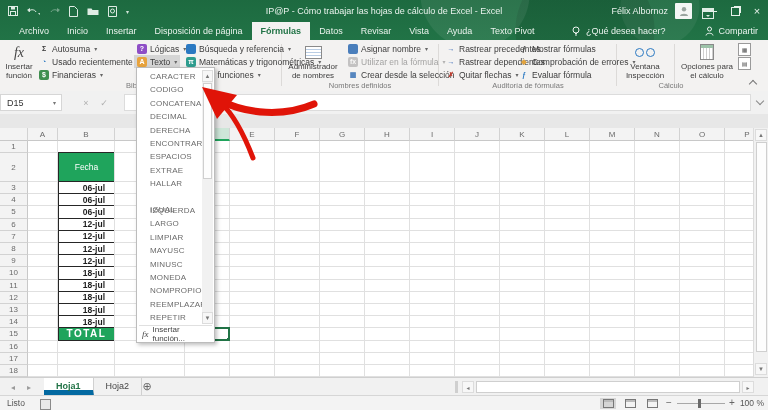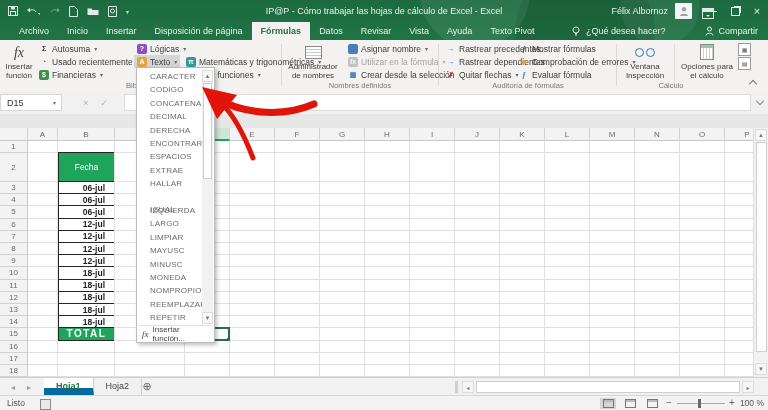--- a/index.html
+++ b/index.html
@@ -94,21 +94,21 @@
   #vscroll{left:753px;top:128px;width:15px;height:249px;background:#f1f1f1;border-left:1px solid #dcdcdc;box-sizing:border-box;}
   .scr-btn{position:absolute;left:1px;width:12px;height:12px;background:#f7f7f7;border:1px solid #dcdcdc;
     color:#777;font-size:6px;display:flex;align-items:center;justify-content:center;box-sizing:border-box;}
   #vthumb{position:absolute;left:2px;top:14px;width:11px;height:210px;background:#fdfdfd;border:1px solid #cfcfcf;box-sizing:border-box;}
   
   #sheetbar{left:0;top:377px;width:768px;height:18px;background:#f1f1f1;border-top:1px solid #cfcfcf;}
   .nav-arr{position:absolute;top:0;height:18px;width:14px;display:flex;align-items:center;justify-content:center;
     color:#9a9a9a;font-size:8px;}
   #sheet-tabs{position:absolute;left:44px;top:0;height:18px;display:flex;}
   .sheet-tab{padding:0 12px;line-height:17px;font-size:9px;color:#444;border-right:1px solid #d0d0d0;}
-  .sheet-tab.active{background:#fff;color:#217346;font-weight:bold;border-bottom:8px solid #0369a1;box-sizing:border-box;}
+  .sheet-tab.active{background:#fff;color:#217346;font-weight:bold;border-bottom:6px solid #0369a1;box-sizing:border-box;}
   #add-sheet{position:absolute;left:140px;top:2px;width:14px;height:14px;border-radius:50%;
     color:#666;font-size:11px;line-height:13px;text-align:center;}
   #hsplit{position:absolute;left:455px;top:3px;width:3px;height:12px;background:#cfcfcf;}
   #hscroll-left{left:462px;} #hscroll-right{left:742px;}
   .hscr-btn{position:absolute;top:3px;width:12px;height:12px;background:#f7f7f7;border:1px solid #dcdcdc;
     color:#777;font-size:6px;display:flex;align-items:center;justify-content:center;box-sizing:border-box;}
   #hthumb{position:absolute;left:476px;top:3px;width:264px;height:12px;background:#fff;border:1px solid #cfcfcf;box-sizing:border-box;}
   
   #statusbar{left:0;top:395px;width:768px;height:15px;background:#f3f3f3;border-top:1px solid #d6d6d6;}
   #status-ready{position:absolute;left:7px;top:0;line-height:14px;font-size:8.5px;color:#555;}
@@ -301,20 +301,25 @@
         <span class="caret">▾</span>
       </div>
       <div class="rbtn" style="left: 134px; top: 2px;">
         <span class="ic" style="background: rgb(142, 78, 198);">?</span>
         <span>Lógicas</span>
         <span class="caret">▾</span>
       </div>
       <div class="rbtn hl" style="left: 134px; top: 15px;">
         <span class="ic" style="background: rgb(232, 163, 61);">A</span>
         <span>Texto</span>
+        <span class="caret">▾</span>
+      </div>
+      <div class="rbtn" style="left: 183px; top: 2px;">
+        <span class="ic" style="background: rgb(43, 121, 194);"></span>
+        <span>Búsqueda y referencia</span>
         <span class="caret">▾</span>
       </div>
       <div class="rbtn" style="left: 183px; top: 15px;">
         <span class="ic" style="background: rgb(47, 157, 143);">π</span>
         <span>Matemáticas y trigonométricas</span>
         <span class="caret">▾</span>
       </div>
       <div class="rbtn" style="left: 183px; top: 28px;">
         <span class="ic" style="background: rgb(232, 163, 61);">…</span>
         <span>Más funciones</span>

